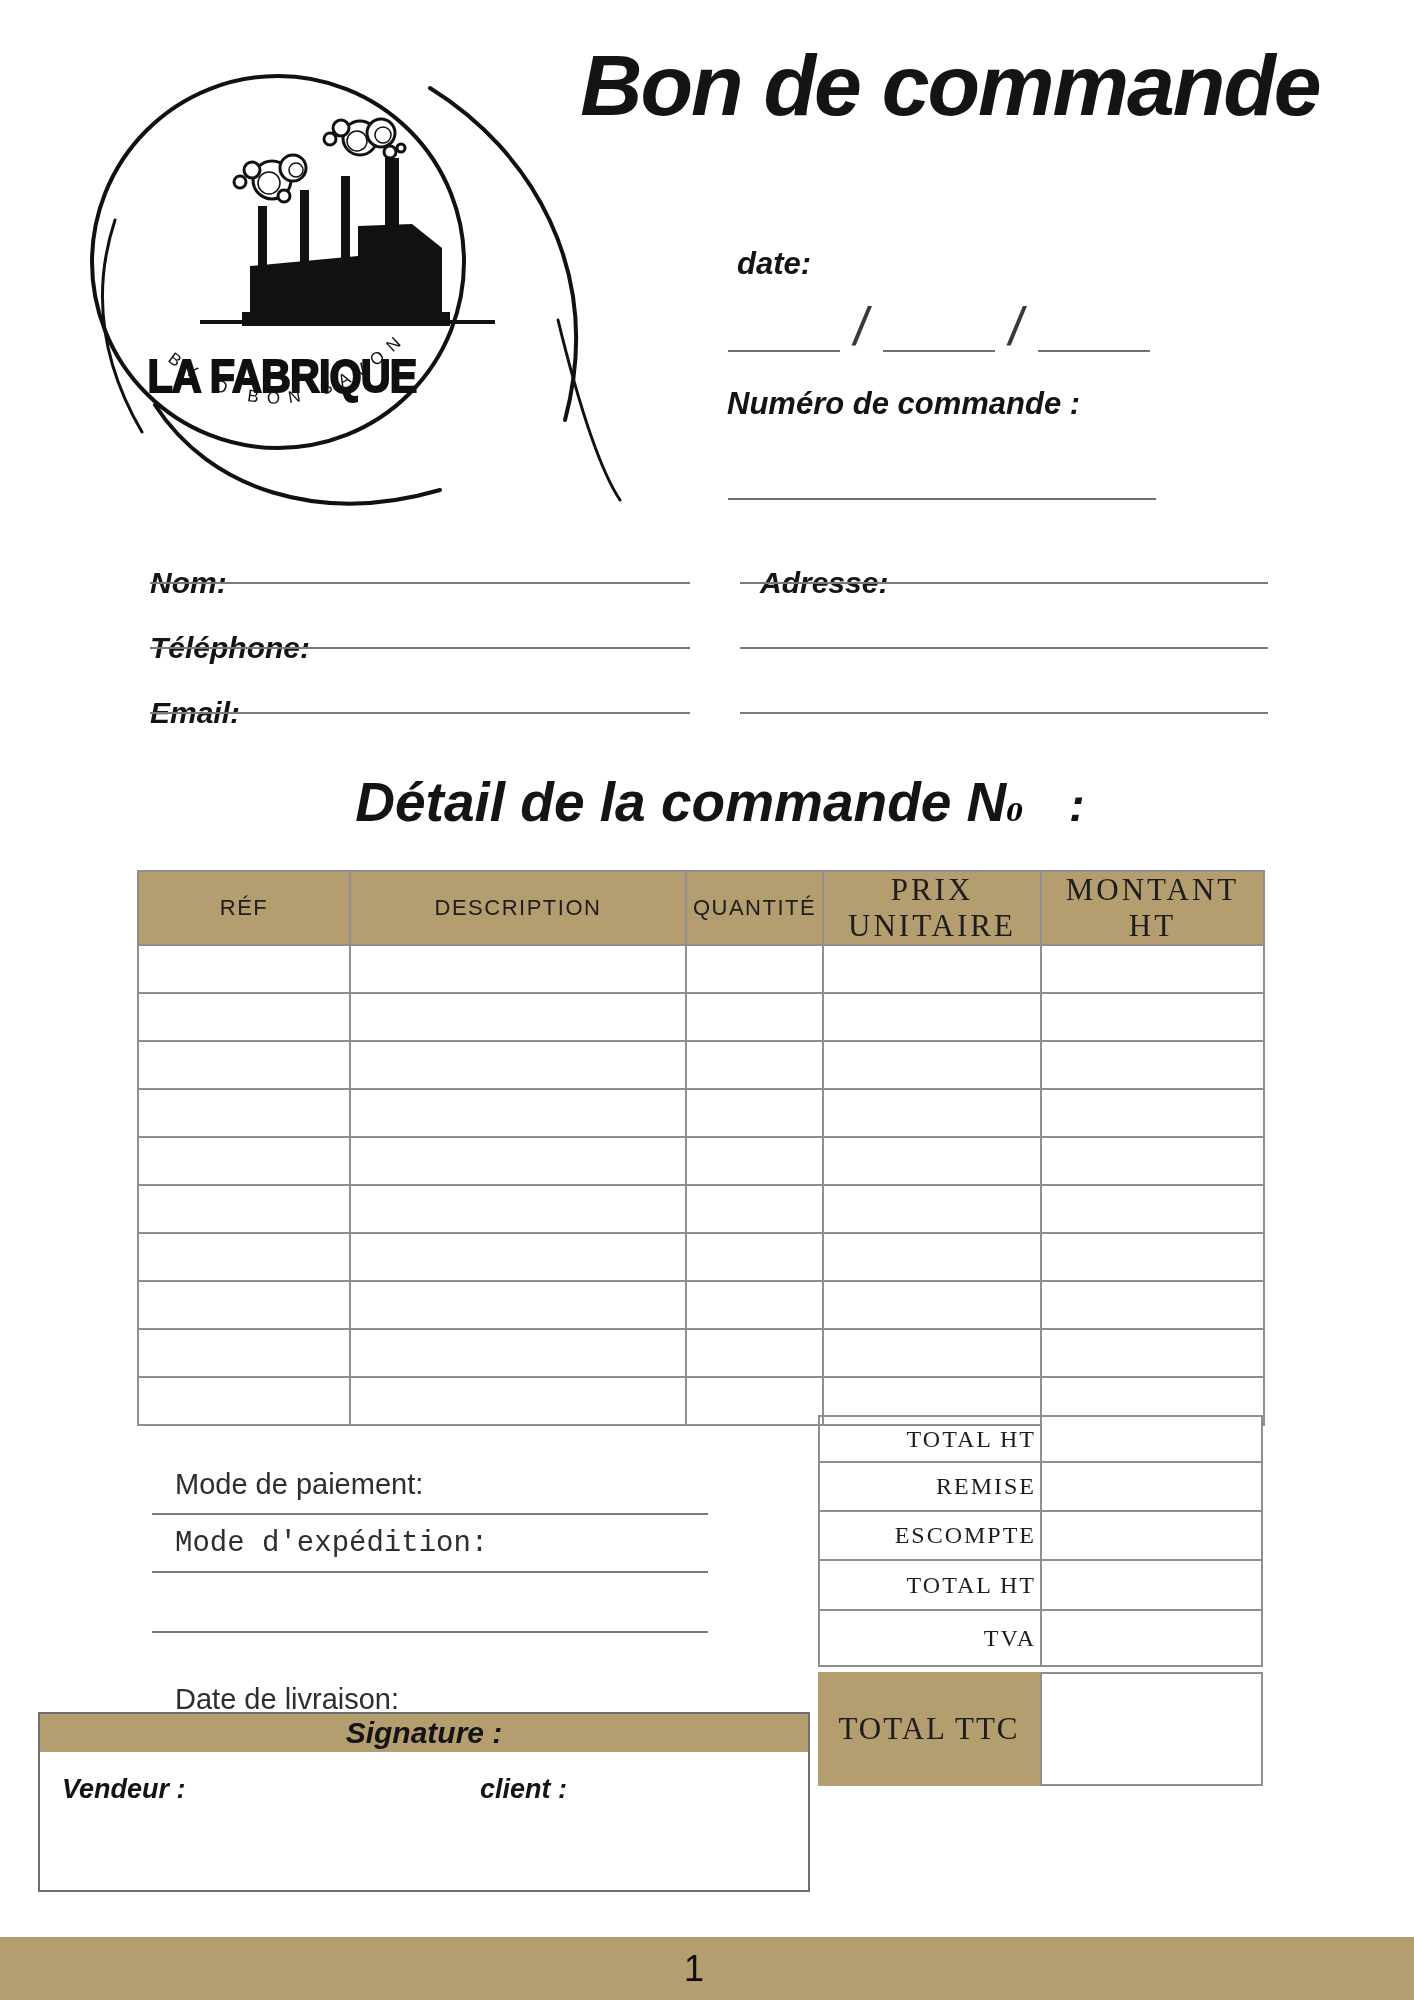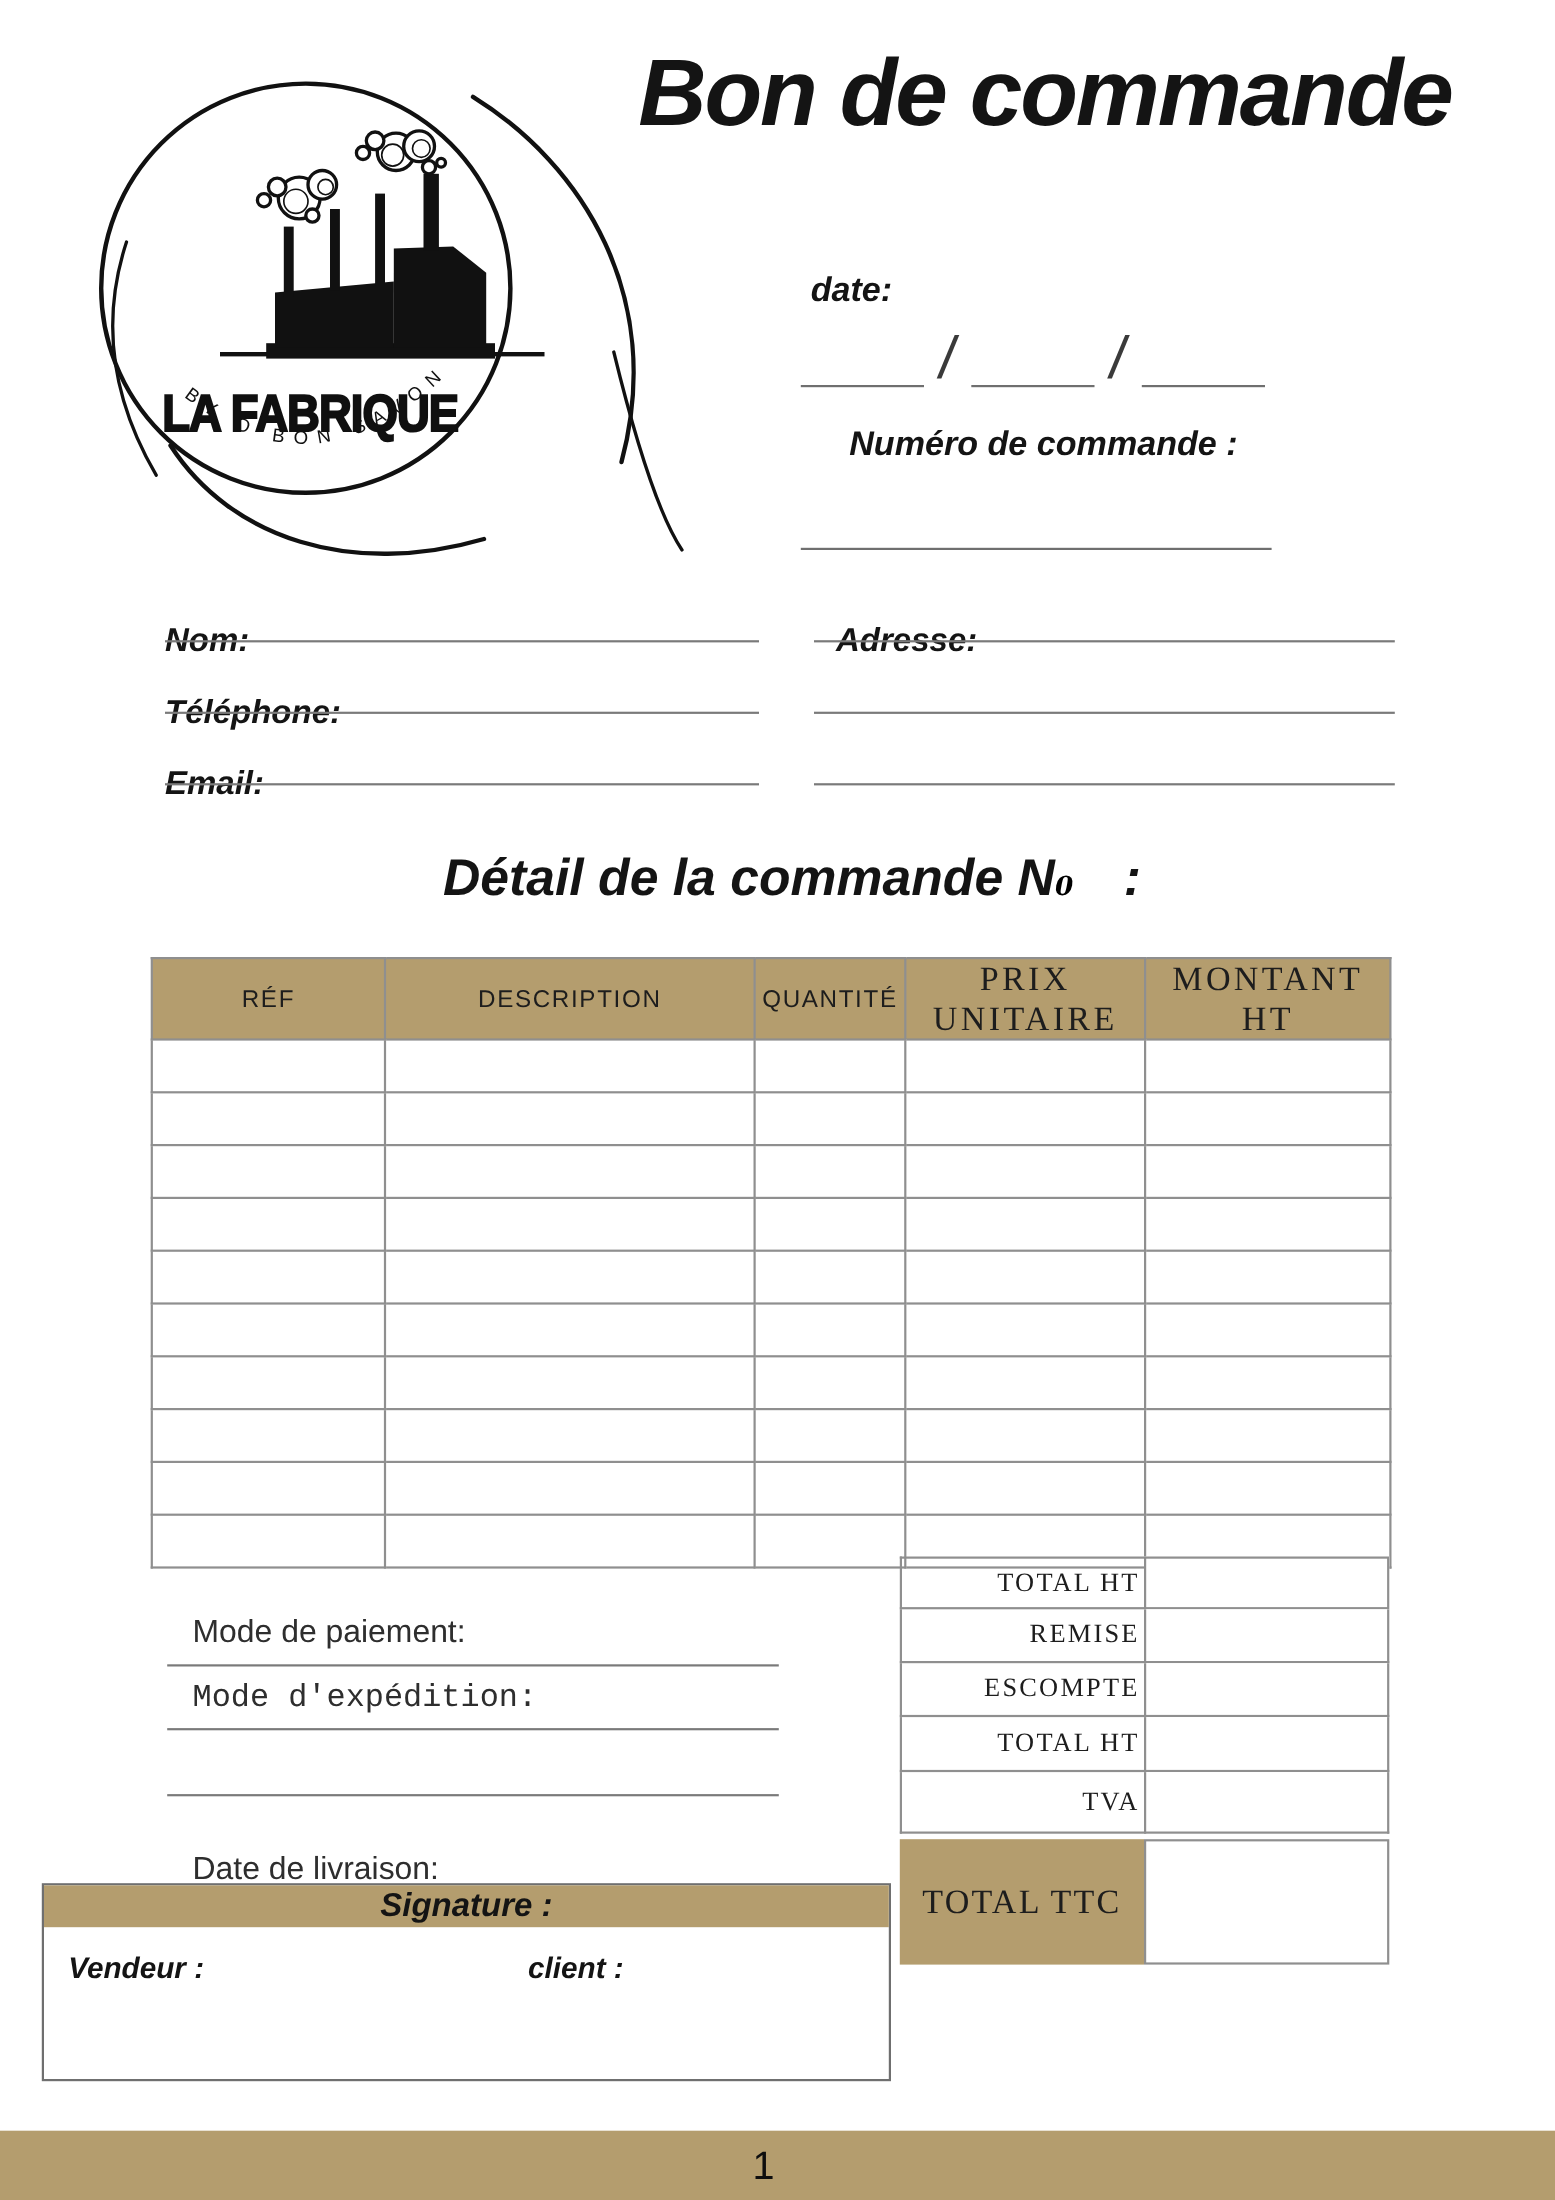--- a/index.html
+++ b/index.html
@@ -19,31 +19,31 @@
 
   
   .title { position:absolute; left:530px; top:36px; width:840px; text-align:center;
            font-size:86px; letter-spacing:-2px; white-space:nowrap; }
   .date-label { position:absolute; left:737px; top:246px; font-size:31px; }
   .date-row { position:absolute; left:728px; top:296px; width:436px; height:56px;
               display:flex; align-items:flex-end; gap:14px; }
   .date-seg { width:112px; height:100%; border-bottom:2px solid #6f6f6f; }
   .date-slash { font-family:"Liberation Sans", sans-serif; font-weight:300; font-size:54px;
                 color:#3a3a3a; line-height:.95; transform:skewX(-8deg); }
-  .num-label { position:absolute; left:772px; top:386px; font-size:31px; }
+  .num-label { position:absolute; left:727px; top:386px; font-size:31px; }
   .num-line { position:absolute; left:728px; top:498px; width:428px; border-bottom:2px solid #6f6f6f; }
 
   
   .field-label { position:absolute; font-size:30px; }
   .field-line { position:absolute; border-bottom:2px solid #7a7a7a; }
 
   
   .detail-heading { position:absolute; left:340px; top:770px; width:760px;
                     display:flex; justify-content:center; align-items:baseline; white-space:nowrap; }
-  .detail-heading .prefix { font-size:47px; }
+  .detail-heading .prefix { font-size:55px; }
   .detail-heading sup { font-size:24px; vertical-align:super; font-family:"DejaVu Serif", serif;
                         font-style:italic; font-weight:bold; }
   .detail-heading .colon { font-size:47px; margin-left:46px; }
 
   
   .order-table { position:absolute; left:137px; top:870px; width:1126px;
                  border-collapse:collapse; table-layout:fixed; }
   .order-table th, .order-table td { border:2px solid var(--border,#8f8f8f); }
   .order-table th { height:56px; background:var(--tan,#b49d6e); color:#1d1d1d; font-weight:400; }
   .order-table th:nth-child(1), .order-table th:nth-child(2), .order-table th:nth-child(3)

